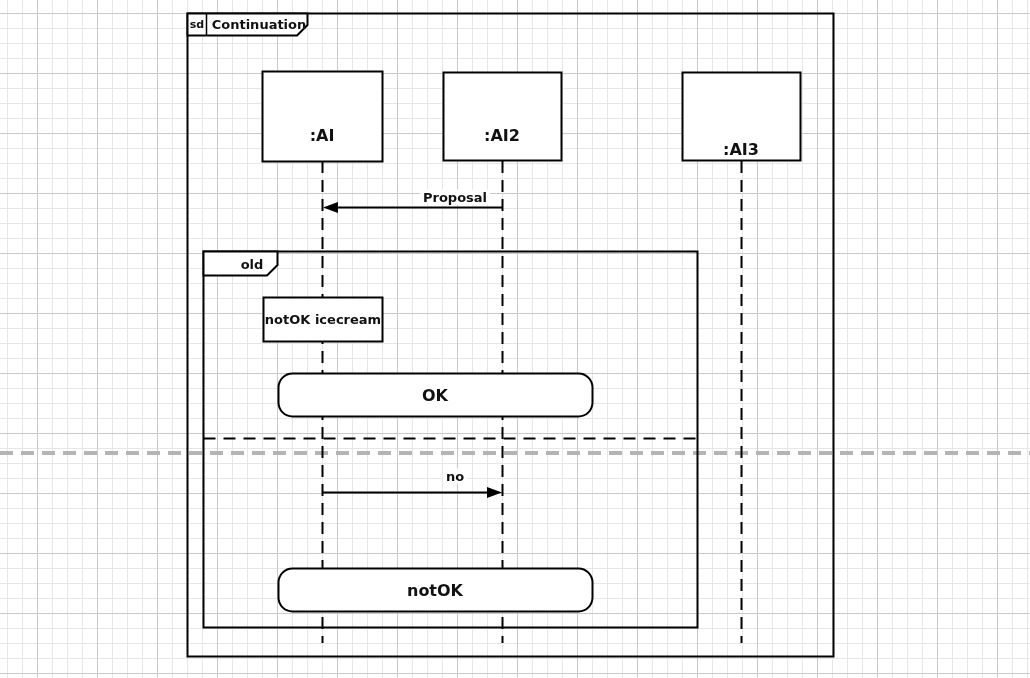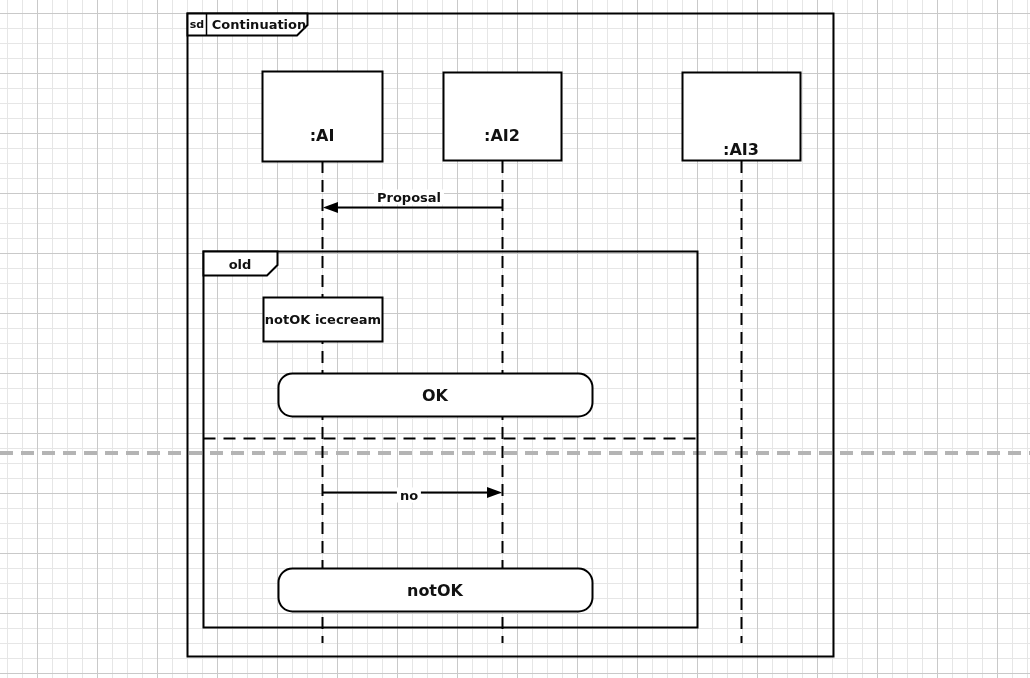--- a/index.html
+++ b/index.html
@@ -48,20 +48,21 @@
     line-height: 1;
     text-align: center;
   }
   .s11 { font-size: 11px; }
   .s12 { font-size: 13px; }
   .s14 { font-size: 16px; }
   .s16 { font-size: 16px; margin-top: 20px; }
   .msg-lbl {
     background: #ffffff;
     padding: 1px 3px;
+    margin-left: 46px;
   }
 </style>
 </head>
 <body>
 
 <div class="canvas">
 
   <div class="page-break"></div>
 
   <svg class="diagram" width="1030" height="678" viewBox="0 0 1030 678">
@@ -100,23 +101,23 @@
 
   <div class="lbl s11" style="left:197px; top:24px;">sd</div>
   <div class="lbl s12" style="left:259px; top:24px;">Continuation</div>
 
   <div class="lbl s16" style="left:322px; top:116px;">:AI</div>
   <div class="lbl s16" style="left:502px; top:116px;text-align:center;">:AI2</div>
   <div class="lbl s16" style="left:741px; top:130px;">:AI3</div>
 
   <div class="lbl s12 msg-lbl" style="left:409px; top:197px;">Proposal</div>
 
-  <div class="lbl s12" style="left:240px; top:264px;">old</div>
+  <div class="lbl s12" style="left:252px; top:264px;">old</div>
 
   <div class="lbl s12" style="left:323px; top:319px;">notOK icecream</div>
 
   <div class="lbl s14" style="left:435px; top:396px;">OK</div>
 
-  <div class="lbl s12 msg-lbl" style="left:409px; top:495px;text-align:right;">no</div>
+  <div class="lbl s12 msg-lbl" style="left:409px; top:476px;text-align:right;">no</div>
 
   <div class="lbl s14" style="left:435px; top:591px;">notOK</div>
 
 </div>
 
 </body></html>

